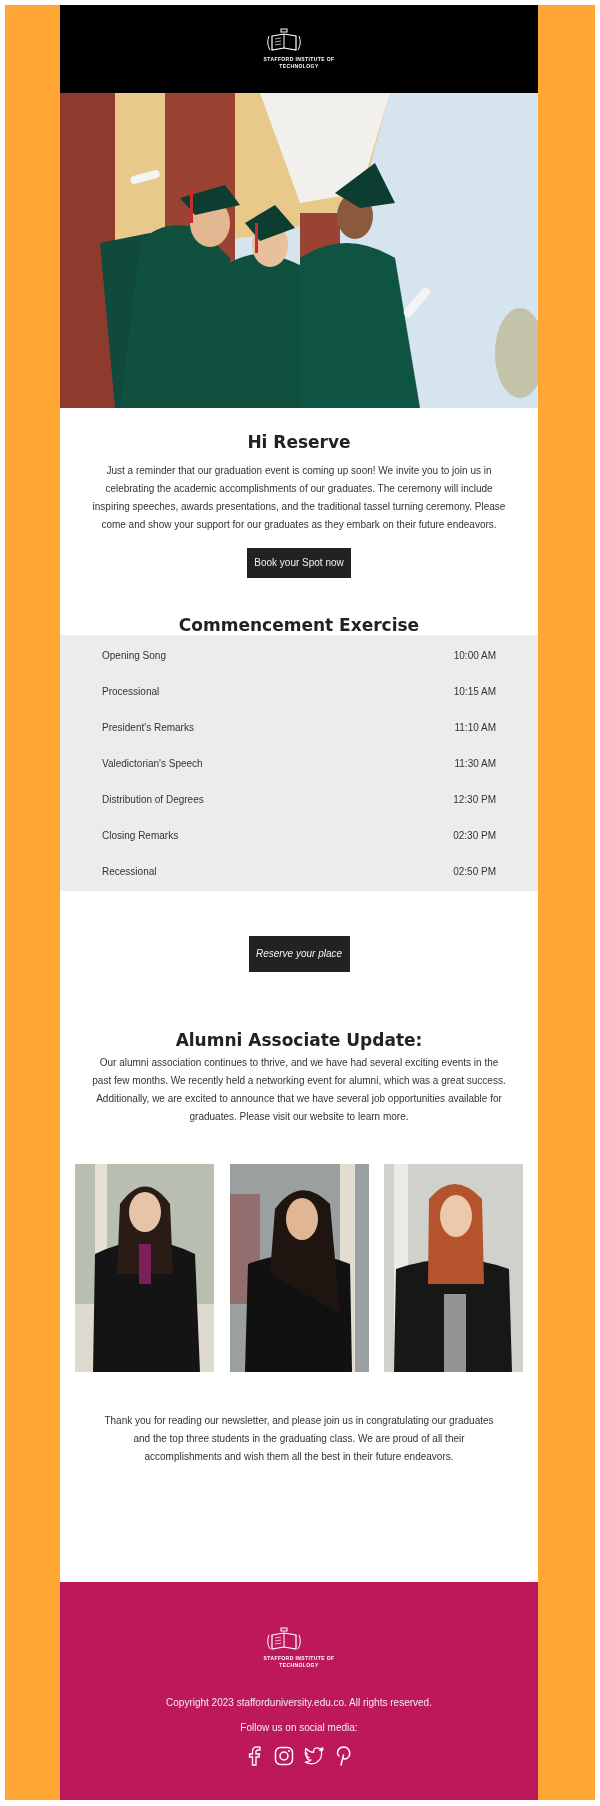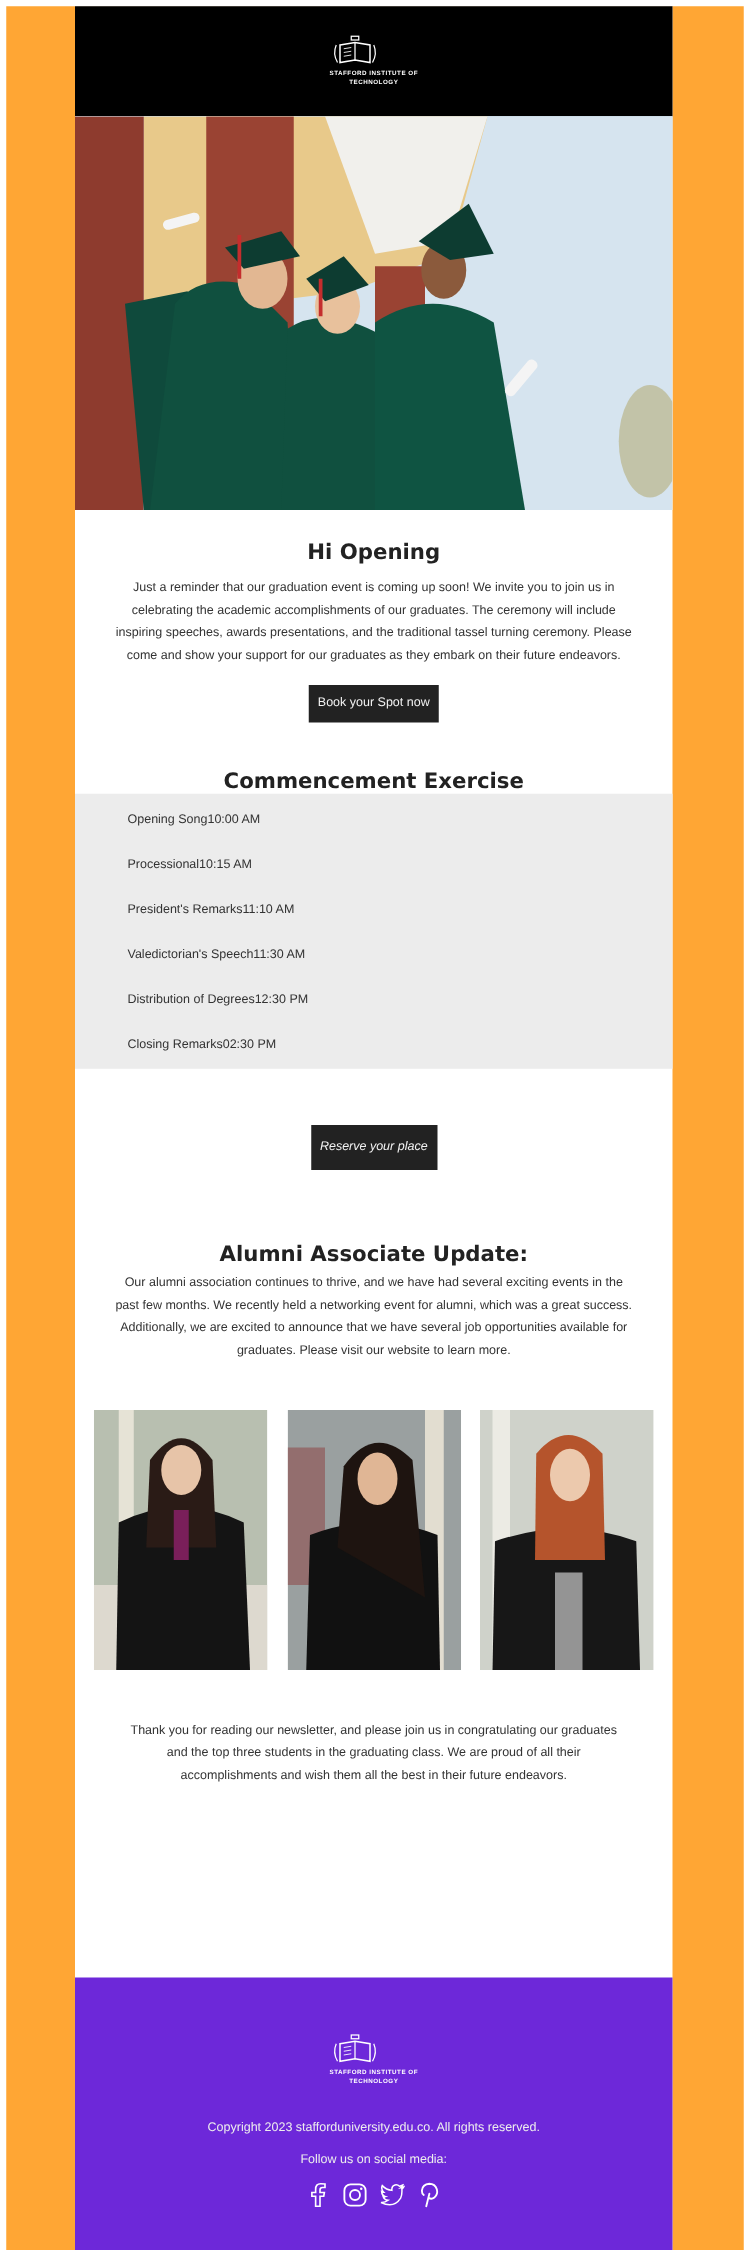--- a/index.html
+++ b/index.html
@@ -19,33 +19,33 @@
   p.body { font-size: 10px; line-height: 18px; color: #333; text-align: center; }
 
   .greet { padding: 24px 28px 0; }
   .greet h2 { margin-bottom: 10px; }
   .btn { display: block; margin: 0 auto; background: #222; color: #f2f2f2; font-size: 10px; border: none; font-family: "Liberation Sans", sans-serif; text-align: center; }
   .btn1 { margin-top: 14px; width: 104px; height: 30px; line-height: 30px; }
 
   .comm { padding-top: 37px; }
   .comm h2 { }
   .schedule { background: #ececec; padding: 2px 0; }
-  .row { display: flex; justify-content: flex-start; height: 36px; align-items: center; padding: 0 42px 0 42px; font-size: 10px; color: #333; }
+  .row { display: flex; justify-content: space-between; height: 36px; align-items: center; padding: 0 42px 0 42px; font-size: 10px; color: #333; gap: 12px; }
 
   .btn2 { margin-top: 45px; width: 101px; height: 36px; line-height: 30px; font-style: italic; }
 
   .alumni { padding: 58px 32px 0; }
   .alumni h2 { margin-bottom: 4px; }
 
   .photos { display: flex; justify-content: space-between; padding: 38px 15px 0; }
   .photo { width: 139px; height: 208px; position: relative; overflow: hidden; }
 
   .thanks { padding: 40px 38px 0; }
 
-  .footer { position: absolute; left: 0; bottom: 0; width: 478px; height: 218px; background: #6d28d9; display: flex; flex-direction: column; align-items: center; }
+  .footer { position: absolute; left: 0; bottom: 0; width: 478px; height: 218px; background: #be185d; display: flex; flex-direction: column; align-items: center; }
   .footer .logo { margin-top: 45px; }
   .copy { color: #eee; font-size: 10px; margin-top: 28px; }
   .follow { color: #eee; font-size: 10px; margin-top: 14px; }
   .social { display: flex; gap: 10px; margin-top: 12px; }
   .social span { width: 20px; height: 22px; display: flex; align-items: center; justify-content: center; }
 </style>
 </head>
 <body>
 
 <div class="outer"></div>
@@ -91,21 +91,21 @@
       <ellipse cx="295" cy="123" rx="18" ry="23" fill="#8b5a3c"></ellipse>
       <path d="M275 100 L315 70 L335 110 L300 115 Z" fill="#0d3c31"></path>
       <rect x="130" y="95" width="3" height="35" fill="#c42d2d"></rect>
       <rect x="195" y="130" width="3" height="30" fill="#c42d2d"></rect>
       <rect x="70" y="80" width="30" height="8" rx="4" fill="#f4f4f4" transform="rotate(-15 85 84)"></rect>
       <rect x="340" y="205" width="35" height="9" rx="4" fill="#f4f4f4" transform="rotate(-50 357 210)"></rect>
     </svg>
   </div>
 
   <div class="greet">
-    <h2 class="title">Hi Opening</h2>
+    <h2 class="title">Hi Reserve</h2>
     <p class="body">Just a reminder that our graduation event is coming up soon! We invite you to join us in celebrating the academic accomplishments of our graduates. The ceremony will include inspiring speeches, awards presentations, and the traditional tassel turning ceremony. Please come and show your support for our graduates as they embark on their future endeavors.</p>
     <button class="btn btn1">Book your Spot now</button>
   </div>
 
   <div class="comm">
     <h2 class="title">Commencement Exercise</h2>
     <div class="schedule">
       <div class="row">
           <span>Opening Song</span>
           <span>10:00 AM</span>
@@ -122,20 +122,24 @@
           <span>Valedictorian's Speech</span>
           <span>11:30 AM</span>
         </div>
       <div class="row">
           <span>Distribution of Degrees</span>
           <span>12:30 PM</span>
         </div>
       <div class="row">
           <span>Closing Remarks</span>
           <span>02:30 PM</span>
+        </div>
+      <div class="row">
+          <span>Recessional</span>
+          <span>02:50 PM</span>
         </div>
     </div>
     <button class="btn btn2">Reserve your place</button>
   </div>
 
   <div class="alumni">
     <h2 class="title">Alumni Associate Update:</h2>
     <p class="body">Our alumni association continues to thrive, and we have had several exciting events in the past few months. We recently held a networking event for alumni, which was a great success. Additionally, we are excited to announce that we have several job opportunities available for graduates. Please visit our website to learn more.</p>
   </div>
 

